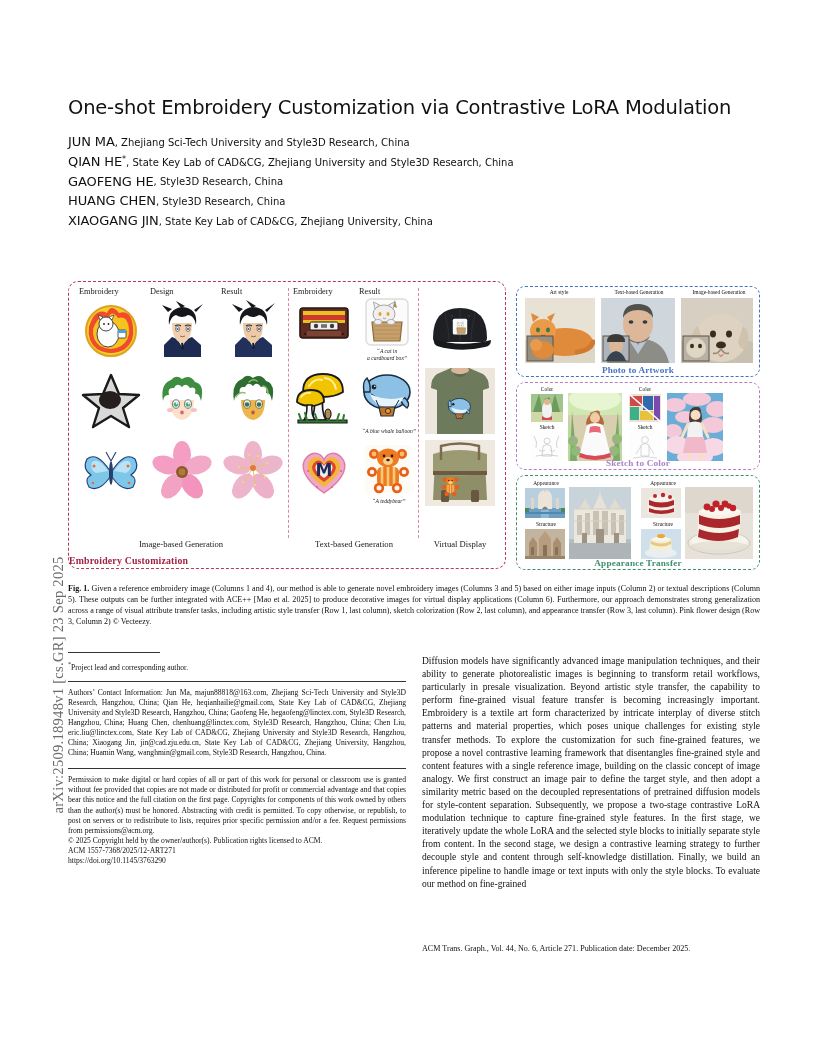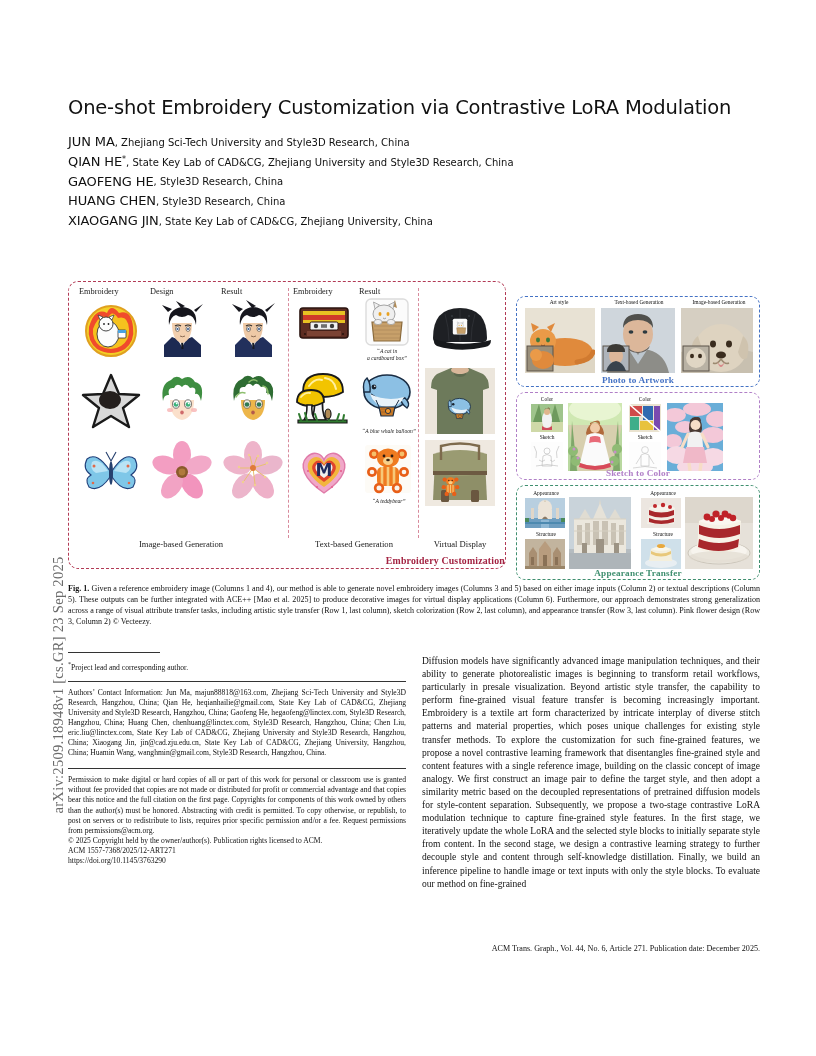--- a/index.html
+++ b/index.html
@@ -118,21 +118,21 @@
     font-family: "Liberation Serif", serif;
     font-size: 8.6px;
     text-align: center;
     color: #1a1a1a;
   }
   .fig-left-title {
     position: absolute;
     bottom: 2px;
     left: 0;
     right: 0;
-    text-align: right;
+    text-align: left;
     font-family: "Liberation Serif", serif;
     font-weight: bold;
     font-size: 9.8px;
     color: #a32342;
     letter-spacing: 0.2px;
   }
 
   .cell {
     position: absolute;
     overflow: hidden;
@@ -142,21 +142,21 @@
     position: absolute;
     text-align: center;
     font-family: "Liberation Serif", serif;
     font-style: italic;
     font-size: 5.6px;
     color: #222;
     line-height: 7px;
   }
 
   
-  .fig-right { position: absolute; left: 448px; top: 13px; width: 244px; height: 288px; }
+  .fig-right { position: absolute; left: 448px; top: 3px; width: 244px; height: 288px; }
   .panel {
     position: absolute;
     left: 0; width: 244px;
     border-radius: 9px;
     box-sizing: border-box;
   }
   .panel.p1 { top: 2px;   height: 91px;  border: 1.3px dashed #4472c4; }
   .panel.p2 { top: 98px;  height: 88px;  border: 1.3px dashed #b07fc7; }
   .panel.p3 { top: 191px; height: 95px;  border: 1.3px dashed #3f8f6f; }
   .panel-title {
@@ -240,21 +240,21 @@
     text-align: justify;
     color: #111;
   }
 
   
   .footer {
     position: absolute;
     left: 422px;
     top: 944px;
     width: 338px;
-    text-align: right;
+    text-align: left;
     font-family: "Liberation Serif", serif;
     font-size: 8.1px;
     color: #111;
   }
 </style>
 </head>
 <body>
 
 <div class="page">
 

